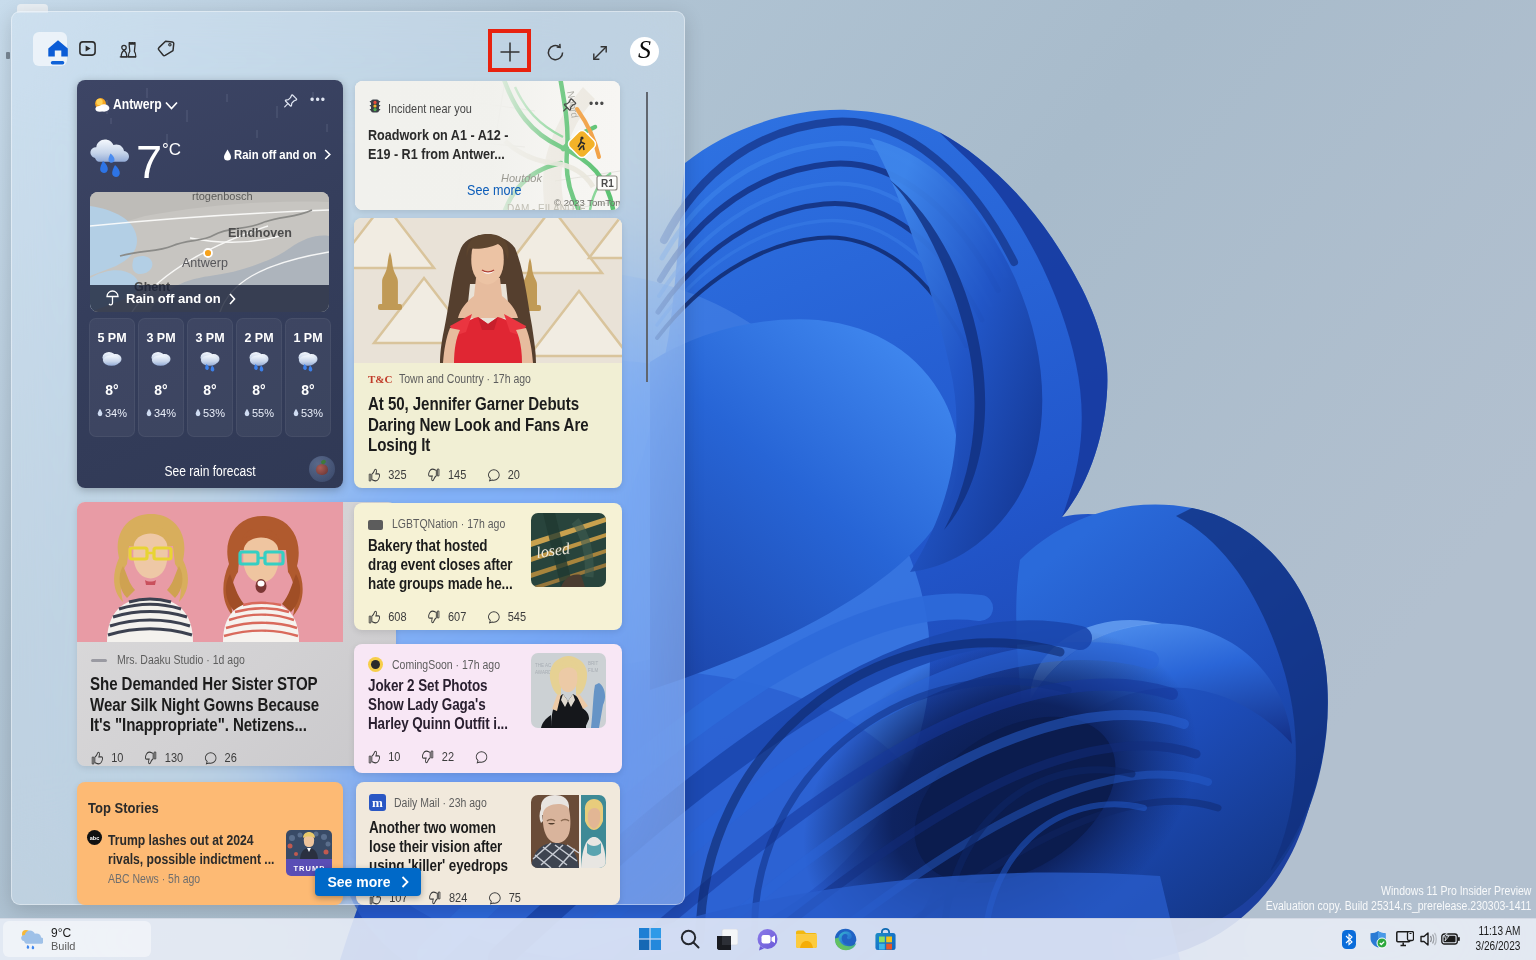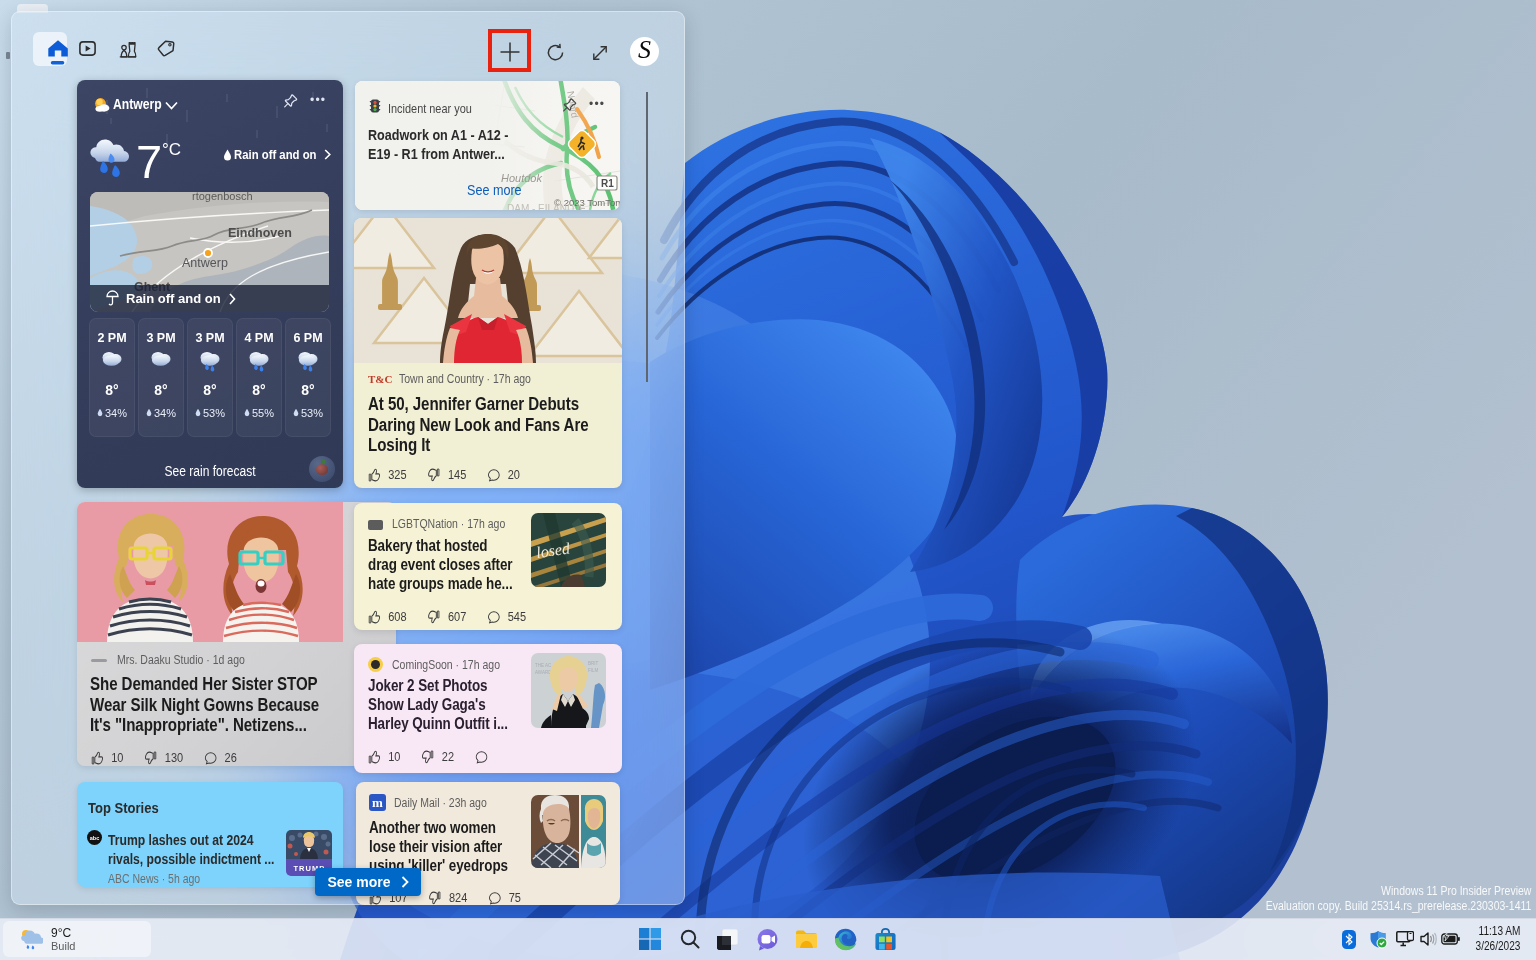--- a/index.html
+++ b/index.html
@@ -282,21 +282,21 @@
         <g transform="translate(17,99)">
               <path d="M0 5.5 a5.5 5.5 0 0 1 11 0 Z M5.5 5.5 L5.5 12 M5.5 12 a1.8 1.8 0 0 1 -3.4 0.9" fill="none" stroke="#fff" stroke-width="1.3"></path>
             </g>
         <text x="36" y="111" font-size="13" font-weight="700" fill="#fff">Rain off and on</text>
         <path d="M 140 102 L 144.5 107 L 140 112" fill="none" stroke="#fff" stroke-width="1.6"></path>
       </svg>
     </div>
 
     <div class="abs" style="left:12px; top:238px; width:242px; height:119px; display:flex; gap:3px;">
           <div style="flex:1; background:rgba(255,255,255,0.05); border:0.5px solid rgba(255,255,255,0.05); border-radius:7px; position:relative; text-align:center;">
-        <div style="margin-top:12px; font-size:12.5px; font-weight:700; color:#fff;">2 PM</div>
+        <div style="margin-top:12px; font-size:12.5px; font-weight:700; color:#fff;">5 PM</div>
         <svg style="margin-top:4px;" width="26" height="24" viewBox="0 0 26 24">
           <defs></defs>
           <ellipse cx="10" cy="8.5" rx="6.5" ry="5.5" fill="url(#wcl)"></ellipse>
           <ellipse cx="16.5" cy="10" rx="6" ry="5" fill="url(#wcl)"></ellipse>
           <ellipse cx="12.5" cy="11.5" rx="8.5" ry="5.2" fill="url(#wcl)"></ellipse>
 
         </svg>
         <div style="margin-top:5px; font-size:14px; font-weight:700; color:#fff;">8°</div>
         <div style="margin-top:9px; font-size:11px; color:#e8edf8;"><svg width="6" height="9" viewBox="0 0 9 12" style="margin-right:2px;">
                 <path d="M4.5 0.5 C 2 4.5 1 6.5 1 8 a3.5 3.5 0 0 0 7 0 C 8 6.5 7 4.5 4.5 0.5 Z" fill="#cfdcf2"></path>
@@ -325,36 +325,36 @@
           <ellipse cx="12.5" cy="11.5" rx="8.5" ry="5.2" fill="url(#wcl)"></ellipse>
           <path d="M9.5 15 C 7.8 18.2 7.8 19.7 8.9 20.6 C 10 21.5 11.6 20.8 11.8 19.2 C 12 17.9 11 16.3 9.5 15 Z" fill="#3c80ea"></path>
               <path d="M15 16.5 C 13.3 19.7 13.3 21.2 14.4 22.1 C 15.5 23 17.1 22.3 17.3 20.7 C 17.5 19.4 16.5 17.8 15 16.5 Z" fill="#3c80ea"></path>
         </svg>
         <div style="margin-top:5px; font-size:14px; font-weight:700; color:#fff;">8°</div>
         <div style="margin-top:9px; font-size:11px; color:#e8edf8;"><svg width="6" height="9" viewBox="0 0 9 12" style="margin-right:2px;">
                 <path d="M4.5 0.5 C 2 4.5 1 6.5 1 8 a3.5 3.5 0 0 0 7 0 C 8 6.5 7 4.5 4.5 0.5 Z" fill="#cfdcf2"></path>
               </svg>53%</div>
       </div>
           <div style="flex:1; background:rgba(255,255,255,0.05); border:0.5px solid rgba(255,255,255,0.05); border-radius:7px; position:relative; text-align:center;">
-        <div style="margin-top:12px; font-size:12.5px; font-weight:700; color:#fff;">4 PM</div>
+        <div style="margin-top:12px; font-size:12.5px; font-weight:700; color:#fff;">2 PM</div>
         <svg style="margin-top:4px;" width="26" height="24" viewBox="0 0 26 24">
           <defs></defs>
           <ellipse cx="10" cy="8.5" rx="6.5" ry="5.5" fill="url(#wcl)"></ellipse>
           <ellipse cx="16.5" cy="10" rx="6" ry="5" fill="url(#wcl)"></ellipse>
           <ellipse cx="12.5" cy="11.5" rx="8.5" ry="5.2" fill="url(#wcl)"></ellipse>
           <path d="M9.5 15 C 7.8 18.2 7.8 19.7 8.9 20.6 C 10 21.5 11.6 20.8 11.8 19.2 C 12 17.9 11 16.3 9.5 15 Z" fill="#3c80ea"></path>
               <path d="M15 16.5 C 13.3 19.7 13.3 21.2 14.4 22.1 C 15.5 23 17.1 22.3 17.3 20.7 C 17.5 19.4 16.5 17.8 15 16.5 Z" fill="#3c80ea"></path>
         </svg>
         <div style="margin-top:5px; font-size:14px; font-weight:700; color:#fff;">8°</div>
         <div style="margin-top:9px; font-size:11px; color:#e8edf8;"><svg width="6" height="9" viewBox="0 0 9 12" style="margin-right:2px;">
                 <path d="M4.5 0.5 C 2 4.5 1 6.5 1 8 a3.5 3.5 0 0 0 7 0 C 8 6.5 7 4.5 4.5 0.5 Z" fill="#cfdcf2"></path>
               </svg>55%</div>
       </div>
           <div style="flex:1; background:rgba(255,255,255,0.05); border:0.5px solid rgba(255,255,255,0.05); border-radius:7px; position:relative; text-align:center;">
-        <div style="margin-top:12px; font-size:12.5px; font-weight:700; color:#fff;">6 PM</div>
+        <div style="margin-top:12px; font-size:12.5px; font-weight:700; color:#fff;">1 PM</div>
         <svg style="margin-top:4px;" width="26" height="24" viewBox="0 0 26 24">
           <defs></defs>
           <ellipse cx="10" cy="8.5" rx="6.5" ry="5.5" fill="url(#wcl)"></ellipse>
           <ellipse cx="16.5" cy="10" rx="6" ry="5" fill="url(#wcl)"></ellipse>
           <ellipse cx="12.5" cy="11.5" rx="8.5" ry="5.2" fill="url(#wcl)"></ellipse>
           <path d="M9.5 15 C 7.8 18.2 7.8 19.7 8.9 20.6 C 10 21.5 11.6 20.8 11.8 19.2 C 12 17.9 11 16.3 9.5 15 Z" fill="#3c80ea"></path>
               <path d="M15 16.5 C 13.3 19.7 13.3 21.2 14.4 22.1 C 15.5 23 17.1 22.3 17.3 20.7 C 17.5 19.4 16.5 17.8 15 16.5 Z" fill="#3c80ea"></path>
         </svg>
         <div style="margin-top:5px; font-size:14px; font-weight:700; color:#fff;">8°</div>
         <div style="margin-top:9px; font-size:11px; color:#e8edf8;"><svg width="6" height="9" viewBox="0 0 9 12" style="margin-right:2px;">
@@ -648,21 +648,21 @@
           </span>
           <span style="display:inline-flex;align-items:center;margin-left:24px;">
             <svg width="14" height="14" viewBox="0 0 16 16">
               <path d="M 8 2 C 11.9 2 15 4.7 15 8 C 15 11.3 11.9 14 8 14 C 7.3 14 6.6 13.9 5.9 13.7 L 2.5 14.6 L 3.4 11.9 C 1.9 10.8 1 9.5 1 8 C 1 4.7 4.1 2 8 2 Z" fill="none" stroke="#3c3c3c" stroke-width="1.2"></path>
             </svg>
             <span style="margin-left:5px;"></span>
           </span>
         </div>
   </div>
 
-  <div class="abs card" id="topstories" style="left:66px; top:771px; width:266px; height:105px; background:#7dd3fc;">
+  <div class="abs card" id="topstories" style="left:66px; top:771px; width:266px; height:123px; background:#fdba74;">
     <div class="abs tx" style="left:11px; top:17px; font-size:15.5px; font-weight:700; color:#2b2b2b;">Top Stories</div>
     <div class="abs" style="left:10px; top:48px; width:15px; height:15px; border-radius:50%; background:#111; display:flex;align-items:center;justify-content:center;">
       <span style="color:#fff; font-size:5.5px; font-weight:700;">abc</span>
     </div>
     <div class="abs tx" style="left:31px; top:49px; font-size:14.5px; font-weight:700; color:#2b2b2b; line-height:19px;">Trump lashes out at 2024<br>rivals, possible indictment ...</div>
     <div class="abs tx" style="left:31px; top:90px; font-size:12.5px; color:#6e6e6e;">ABC News · 5h ago</div>
     <div class="abs" style="left:209px; top:48px; width:46px; height:46px; border-radius:5px; overflow:hidden;">
       <svg width="46" height="46" viewBox="0 0 46 46">
         <rect width="46" height="30" fill="#384a66"></rect>
         <g fill="#5a6e8c">

